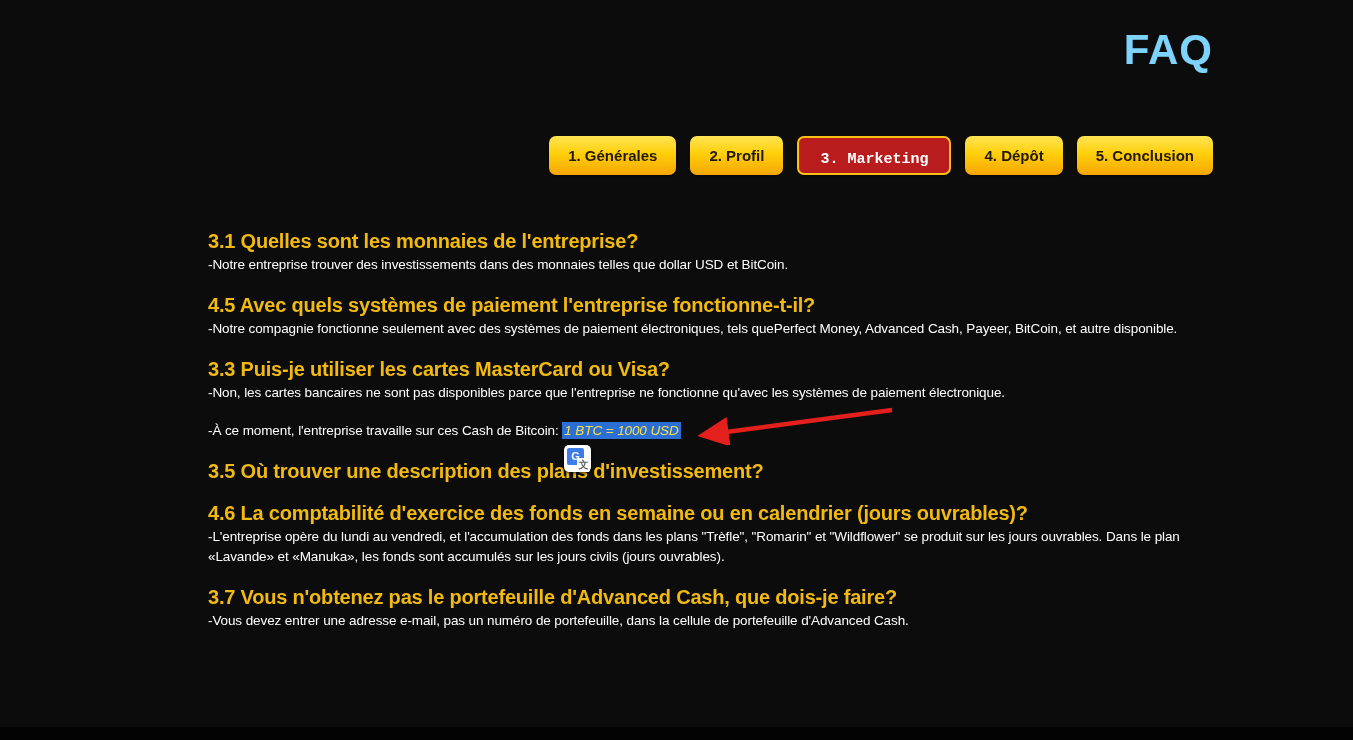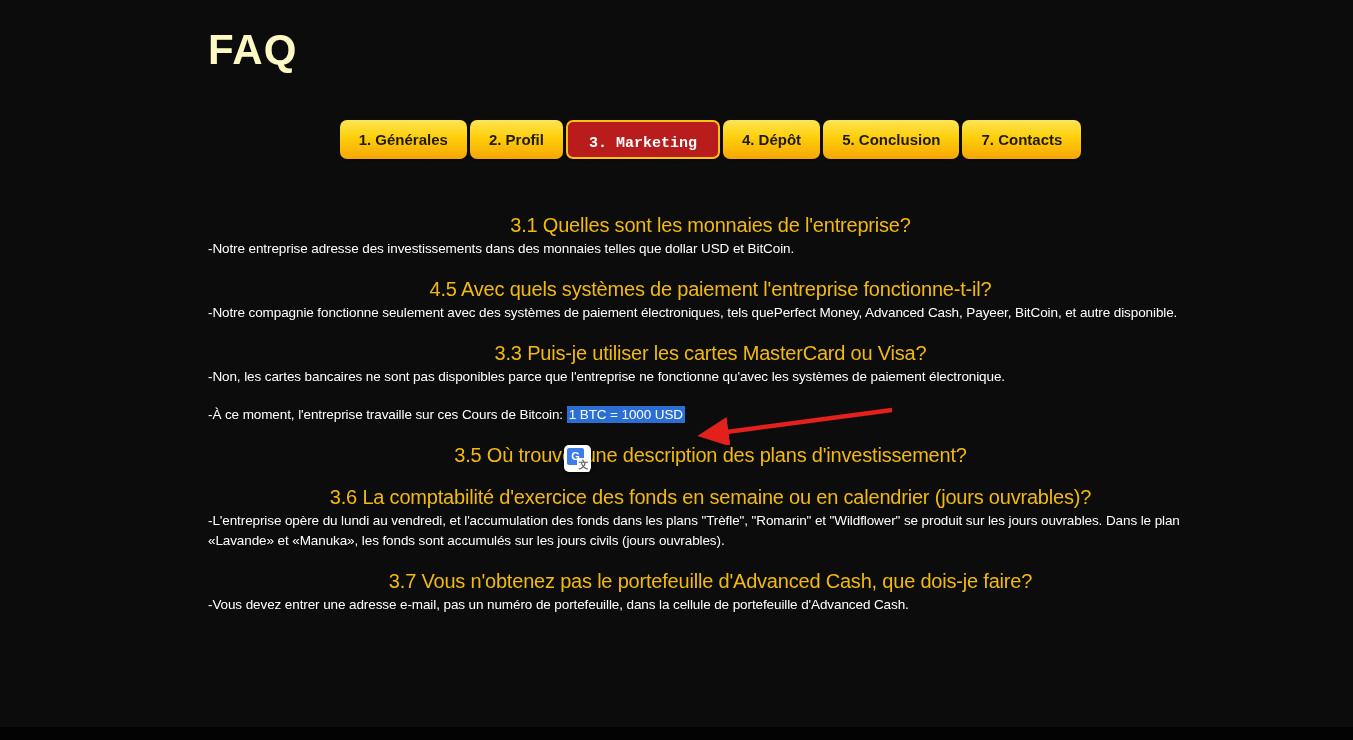--- a/index.html
+++ b/index.html
@@ -9,32 +9,32 @@
     font-family:"Liberation Sans", sans-serif;
     color:#ffffff;
     position:relative;
   }
   .container {
     width:1005px;
     margin-left:208px;
     padding-top:24px;
   }
   .page-title {
-    text-align:left;
+    text-align:right;
     font-size:42px;
     font-weight:700;
     line-height:52px;
-    color:#fef9c3;
+    color:#7dd3fc;
     letter-spacing:1px;
   }
   .tabs {
-    margin-top:44px;
+    margin-top:60px;
     display:flex;
-    justify-content:center;
-    gap:3px;
+    justify-content:flex-end;
+    gap:14px;
   }
   .tab {
     height:39px;
     line-height:37px;
     padding:0 19px;
     border:none;
     border-radius:7px;
     background:linear-gradient(180deg,#ffe455 0%,#fecf0a 45%,#f6a605 100%);
     color:#221a00;
     font-family:"Liberation Sans", sans-serif;
@@ -50,36 +50,36 @@
     border:2px solid #fdc113;
     line-height:35px;
     padding:4px 21px;
     font-family:Liberation Mono, monospace;
   }
   .sections { margin-top:54px; }
   .faq-section { margin-bottom:18px; position:relative; }
   .question {
     color:#f2ba0f;
     font-size:20px;
-    font-weight:400;
+    font-weight:700;
     line-height:24px;
     margin-bottom:2px;
     letter-spacing:-0.2px;
-    text-align:center;
   }
   .answer {
     color:#ffffff;
     font-size:13.5px;
     line-height:20px;
     letter-spacing:-0.1px;
   }
   .hl {
     background:#2b6fd4;
-    color:#ffffff;
+    color:#fde047;
     padding:1px 2px;
+    font-style:italic;
   }
   .annotation-layer { position:absolute; left:0; top:0; width:1353px; height:740px; pointer-events:none; }
   .annotation-layer > * { pointer-events:auto; }
   .translate-icon {
     position:absolute;
     left:564px; top:445px;
     width:27px; height:27px;
     background:#ffffff;
     border-radius:5px;
     box-shadow:0 1px 3px rgba(0,0,0,0.8);
@@ -126,50 +126,49 @@
 <div class="container">
 
   <div class="page-title">FAQ</div>
 
   <div class="tabs">
     <button class="tab">1. Générales</button>
     <button class="tab">2. Profil</button>
     <button class="tab active">3. Marketing</button>
     <button class="tab">4. Dépôt</button>
     <button class="tab">5. Conclusion</button>
-    <button class="tab">7. Contacts</button>
   </div>
 
   <div class="sections">
 
     <div class="faq-section">
       <div class="question">3.1 Quelles sont les monnaies de l'entreprise?</div>
-      <div class="answer">-Notre entreprise adresse des investissements dans des monnaies telles que dollar USD et BitCoin.</div>
+      <div class="answer">-Notre entreprise trouver des investissements dans des monnaies telles que dollar USD et BitCoin.</div>
     </div>
 
     <div class="faq-section">
       <div class="question">4.5 Avec quels systèmes de paiement l'entreprise fonctionne-t-il?</div>
       <div class="answer">-Notre compagnie fonctionne seulement avec des systèmes de paiement électroniques, tels quePerfect Money, Advanced Cash, Payeer, BitCoin, et autre disponible.</div>
     </div>
 
     <div class="faq-section">
       <div class="question">3.3 Puis-je utiliser les cartes MasterCard ou Visa?</div>
       <div class="answer">-Non, les cartes bancaires ne sont pas disponibles parce que l'entreprise ne fonctionne qu'avec les systèmes de paiement électronique.</div>
     </div>
 
     <div class="faq-section">
-      <div class="answer"><span>-À ce moment, l'entreprise travaille sur ces Cours de Bitcoin: </span><span class="hl">1 BTC = 1000 USD</span></div>
+      <div class="answer"><span>-À ce moment, l'entreprise travaille sur ces Cash de Bitcoin: </span><span class="hl">1 BTC = 1000 USD</span></div>
     </div>
 
     <div class="faq-section">
       <div class="question">3.5 Où trouver une description des plans d'investissement?</div>
     </div>
 
     <div class="faq-section">
-      <div class="question">3.6 La comptabilité d'exercice des fonds en semaine ou en calendrier (jours ouvrables)?</div>
+      <div class="question">4.6 La comptabilité d'exercice des fonds en semaine ou en calendrier (jours ouvrables)?</div>
       <div class="answer">-L'entreprise opère du lundi au vendredi, et l'accumulation des fonds dans les plans "Trèfle", "Romarin" et "Wildflower" se produit sur les jours ouvrables. Dans le plan «Lavande» et «Manuka», les fonds sont accumulés sur les jours civils (jours ouvrables).</div>
     </div>
 
     <div class="faq-section">
       <div class="question">3.7 Vous n'obtenez pas le portefeuille d'Advanced Cash, que dois-je faire?</div>
       <div class="answer">-Vous devez entrer une adresse e-mail, pas un numéro de portefeuille, dans la cellule de portefeuille d'Advanced Cash.</div>
     </div>
 
   </div>
 </div>

